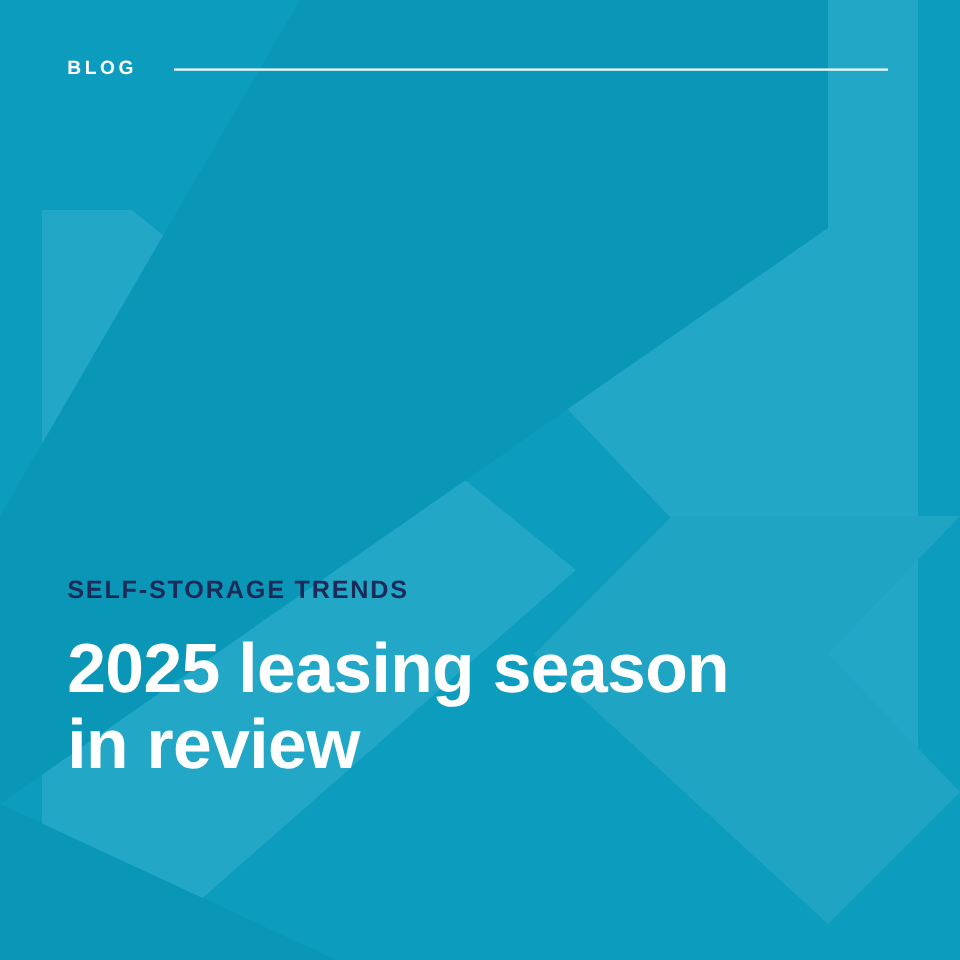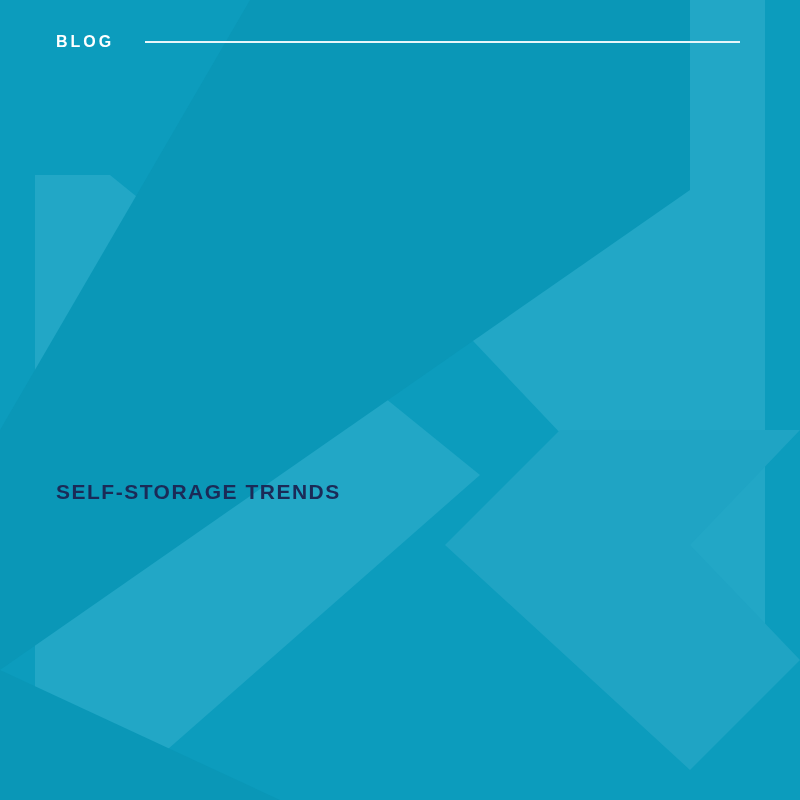--- a/index.html
+++ b/index.html
@@ -25,21 +25,21 @@
     inset: 0;
     width: 800px;
     height: 800px;
     display: block;
     pointer-events: none;
   }
 
   
   .top-row {
     position: absolute;
-    top: 28px;
+    top: 44px;
     left: 56px;
     right: 60px;
     height: 28px;
     display: flex;
     align-items: center;
     text-align: center;
   }
   .kicker {
     color: #ffffff;
     font-size: 16px;
@@ -116,15 +116,16 @@
     </g>
   </svg>
 
   <div class="top-row">
     <span class="kicker">BLOG</span>
     <span class="rule"></span>
   </div>
 
   <div class="text-block">
     <div class="eyebrow">SELF-STORAGE TRENDS</div>
+    <h1 class="headline">2025 leasing season in review</h1>
   </div>
 
 </div>
 
 </body></html>

